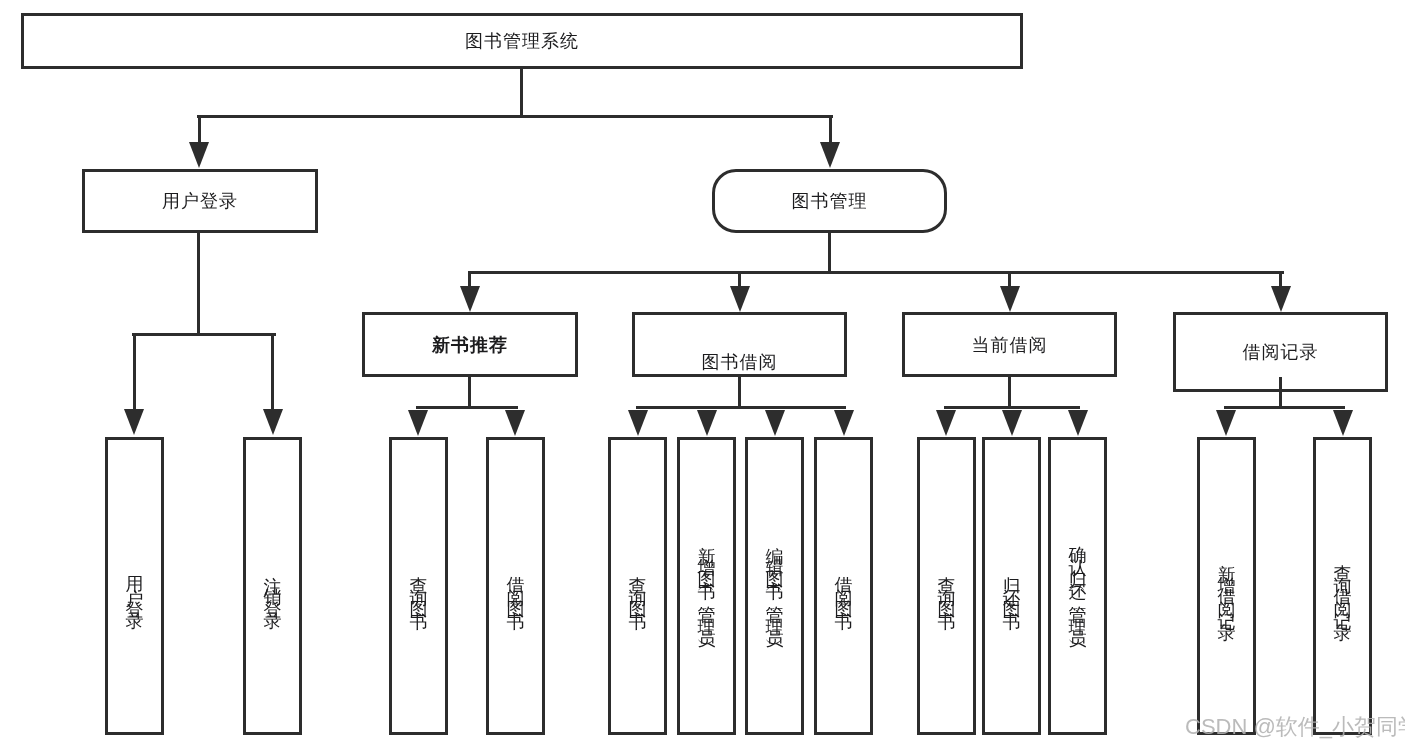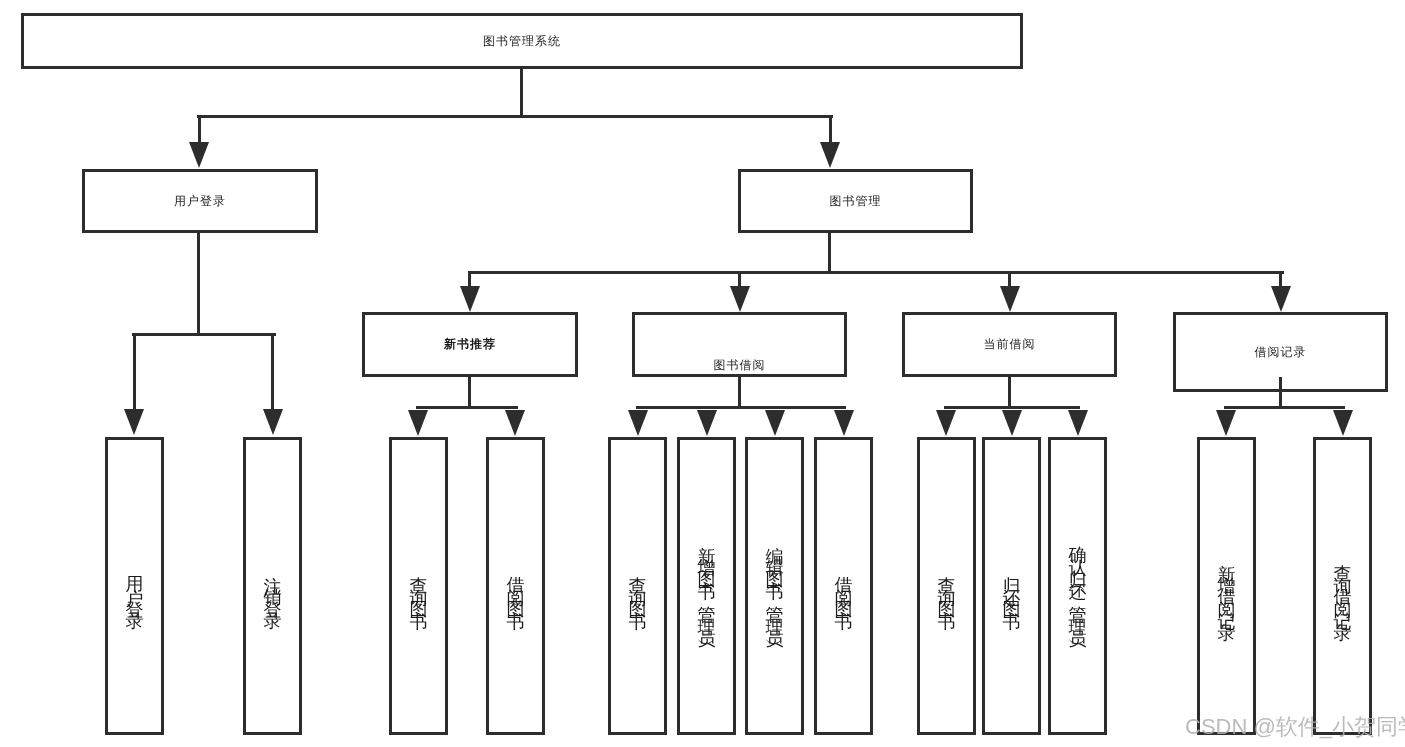--- a/index.html
+++ b/index.html
@@ -6,21 +6,21 @@
   .canvas {
     position:relative; width:1405px; height:747px; background:#ffffff;
     font-family:"Liberation Sans", sans-serif; overflow:hidden;
   }
   .box {
     position:absolute; box-sizing:border-box;
     border:3px solid #2d2d2d; background:#ffffff;
     display:flex; align-items:center; justify-content:center;
     color:#1c1c1e;
   }
-  .hlabel { font-size:12px; letter-spacing:1px; white-space:nowrap; }
+  .hlabel { font-size:18px; letter-spacing:1px; white-space:nowrap; }
   .leaf { top:437px; width:59px; height:298px; }
   .vtext {
     writing-mode:vertical-rl; text-orientation:upright;
     font-size:18px; letter-spacing:12px; line-height:1; color:#1c1c1e;
   }
   .line { position:absolute; background:#2d2d2d; }
   .arrow {
     position:absolute; width:0; height:0;
     border-left:10px solid transparent; border-right:10px solid transparent;
     border-top:26px solid #2d2d2d;
@@ -42,21 +42,21 @@
   <div class="line" style="left:520px; top:69px; width:3px; height:49px;"></div>
   <div class="line" style="left:197px; top:115px; width:636px; height:3px;"></div>
   <div class="line" style="left:198px; top:118px; width:3px; height:26px;"></div>
   <div class="line" style="left:829px; top:118px; width:3px; height:26px;"></div>
   <div class="arrow" style="left:189px; top:142px;"></div>
   <div class="arrow" style="left:820px; top:142px;"></div>
 
   <div class="box" style="left:82px; top:169px; width:236px; height:64px;">
     <span class="hlabel">用户登录</span>
   </div>
-  <div class="box" style="left:738px; top:169px; width:235px; height:64px;">
+  <div class="box" style="left:712px; top:169px; width:235px; height:64px;border-radius:24px;">
     <span class="hlabel">图书管理</span>
   </div>
 
   <div class="line" style="left:197px; top:233px; width:3px; height:103px;"></div>
   <div class="line" style="left:132px; top:333px; width:144px; height:3px;"></div>
   <div class="line" style="left:133px; top:336px; width:3px; height:75px;"></div>
   <div class="line" style="left:271px; top:336px; width:3px; height:75px;"></div>
   <div class="arrow" style="left:124px; top:409px;"></div>
   <div class="arrow" style="left:263px; top:409px;"></div>
 

